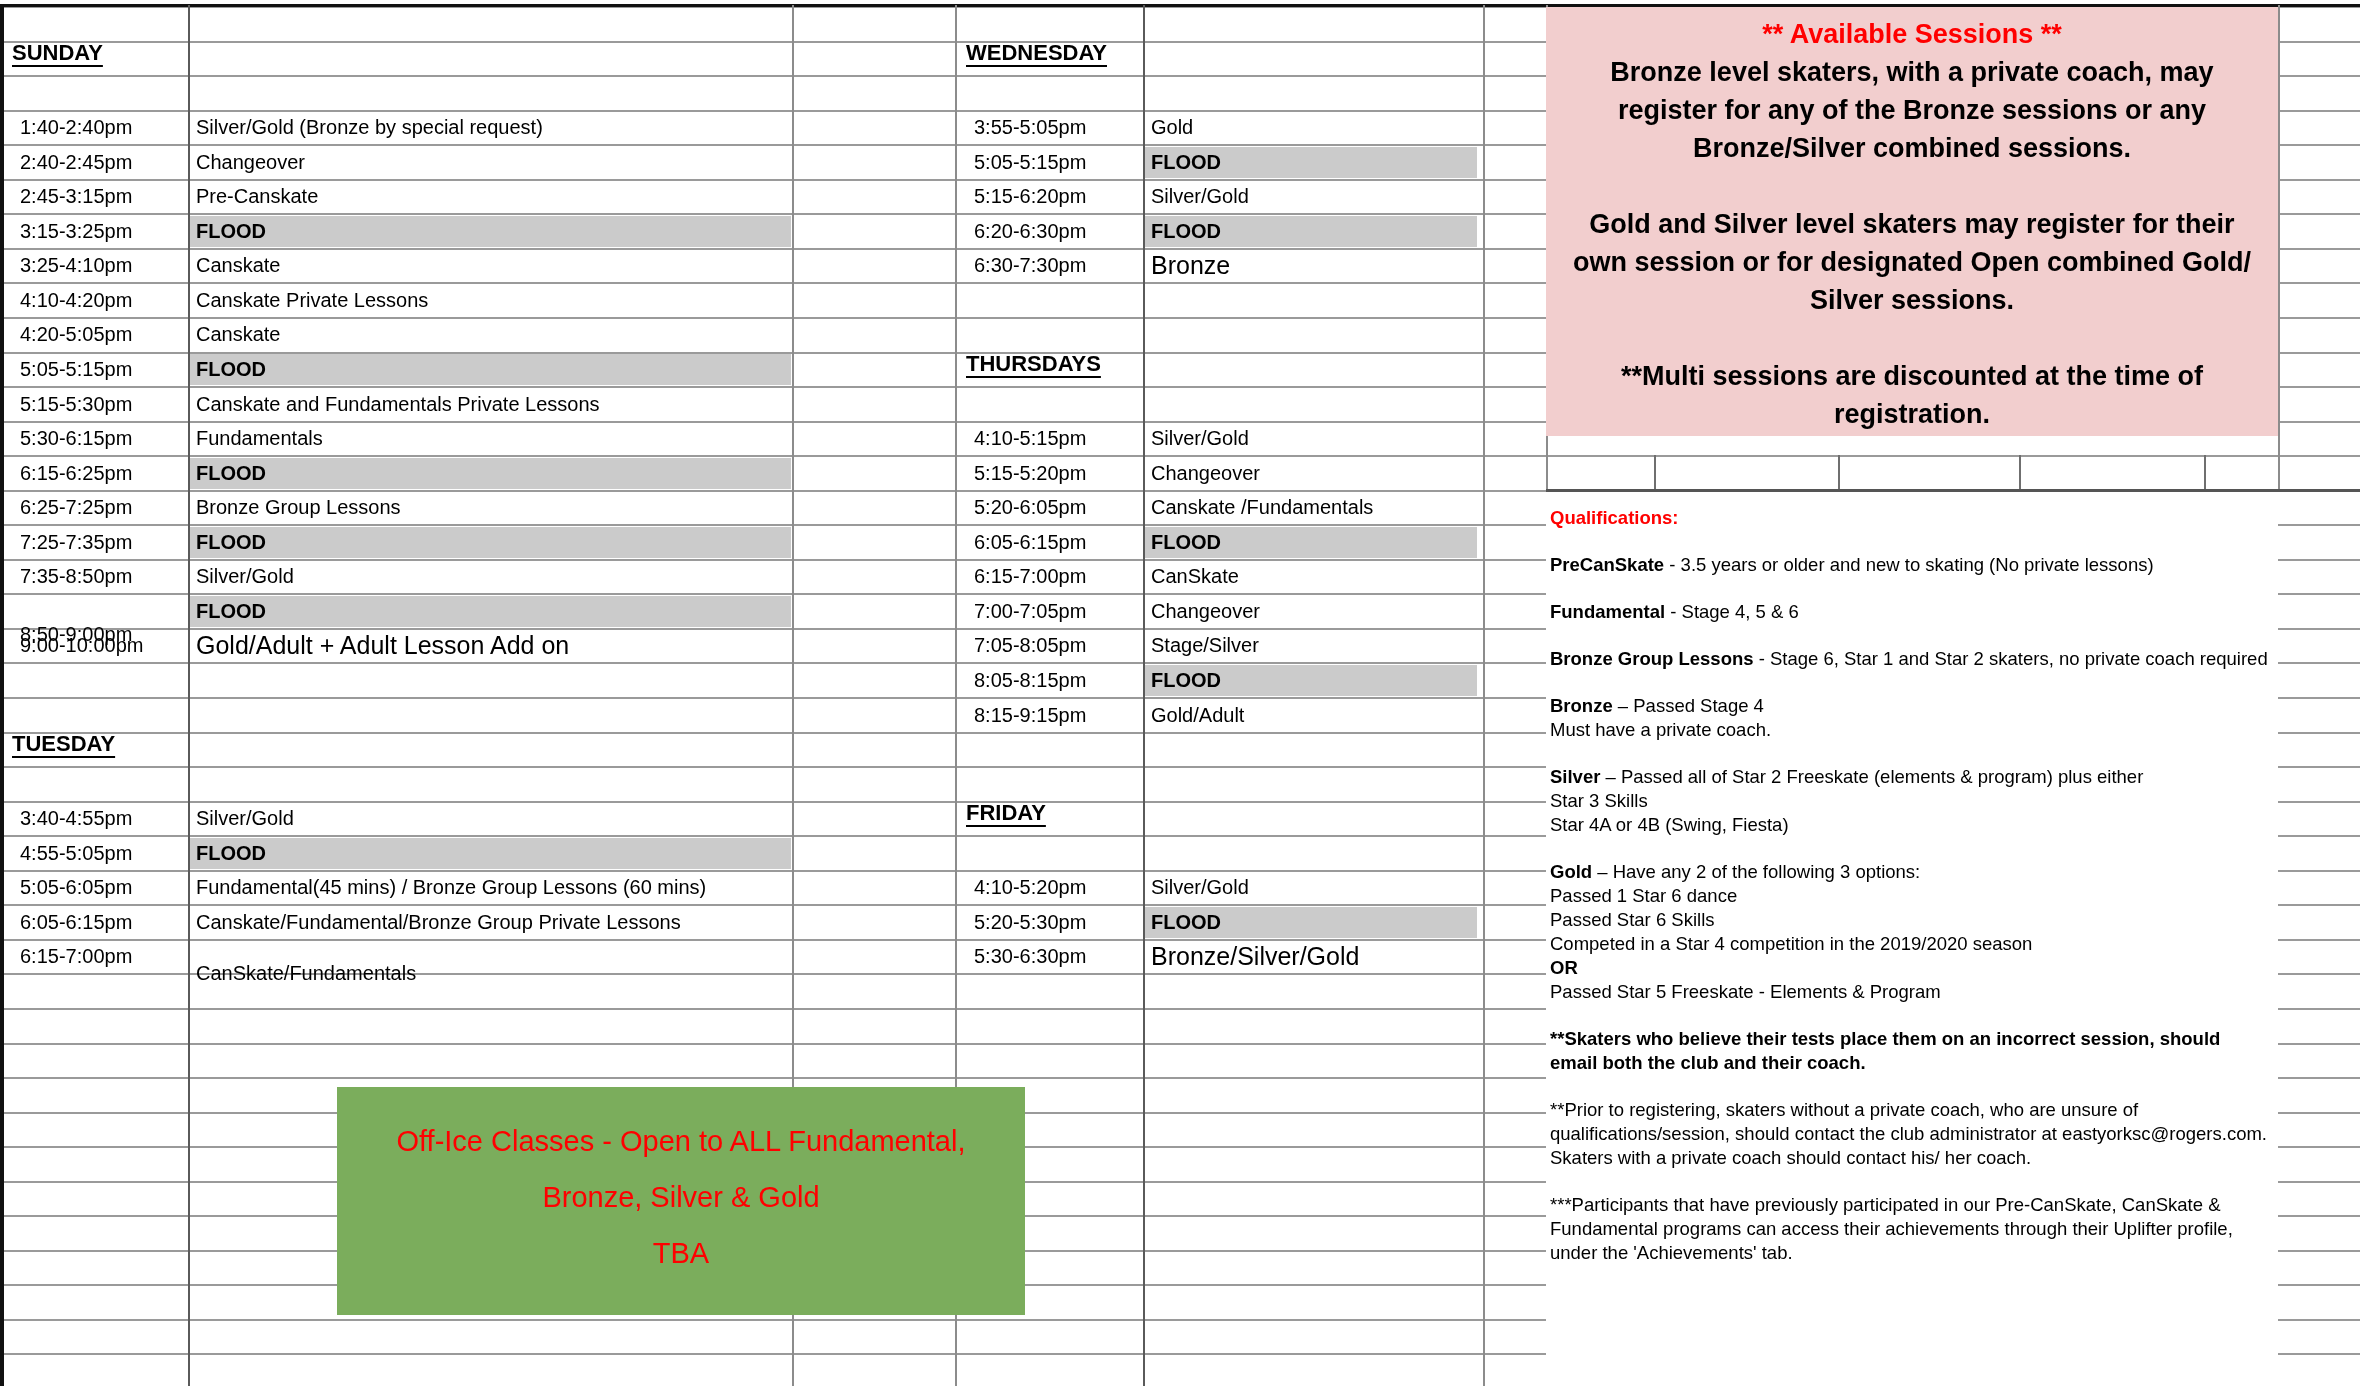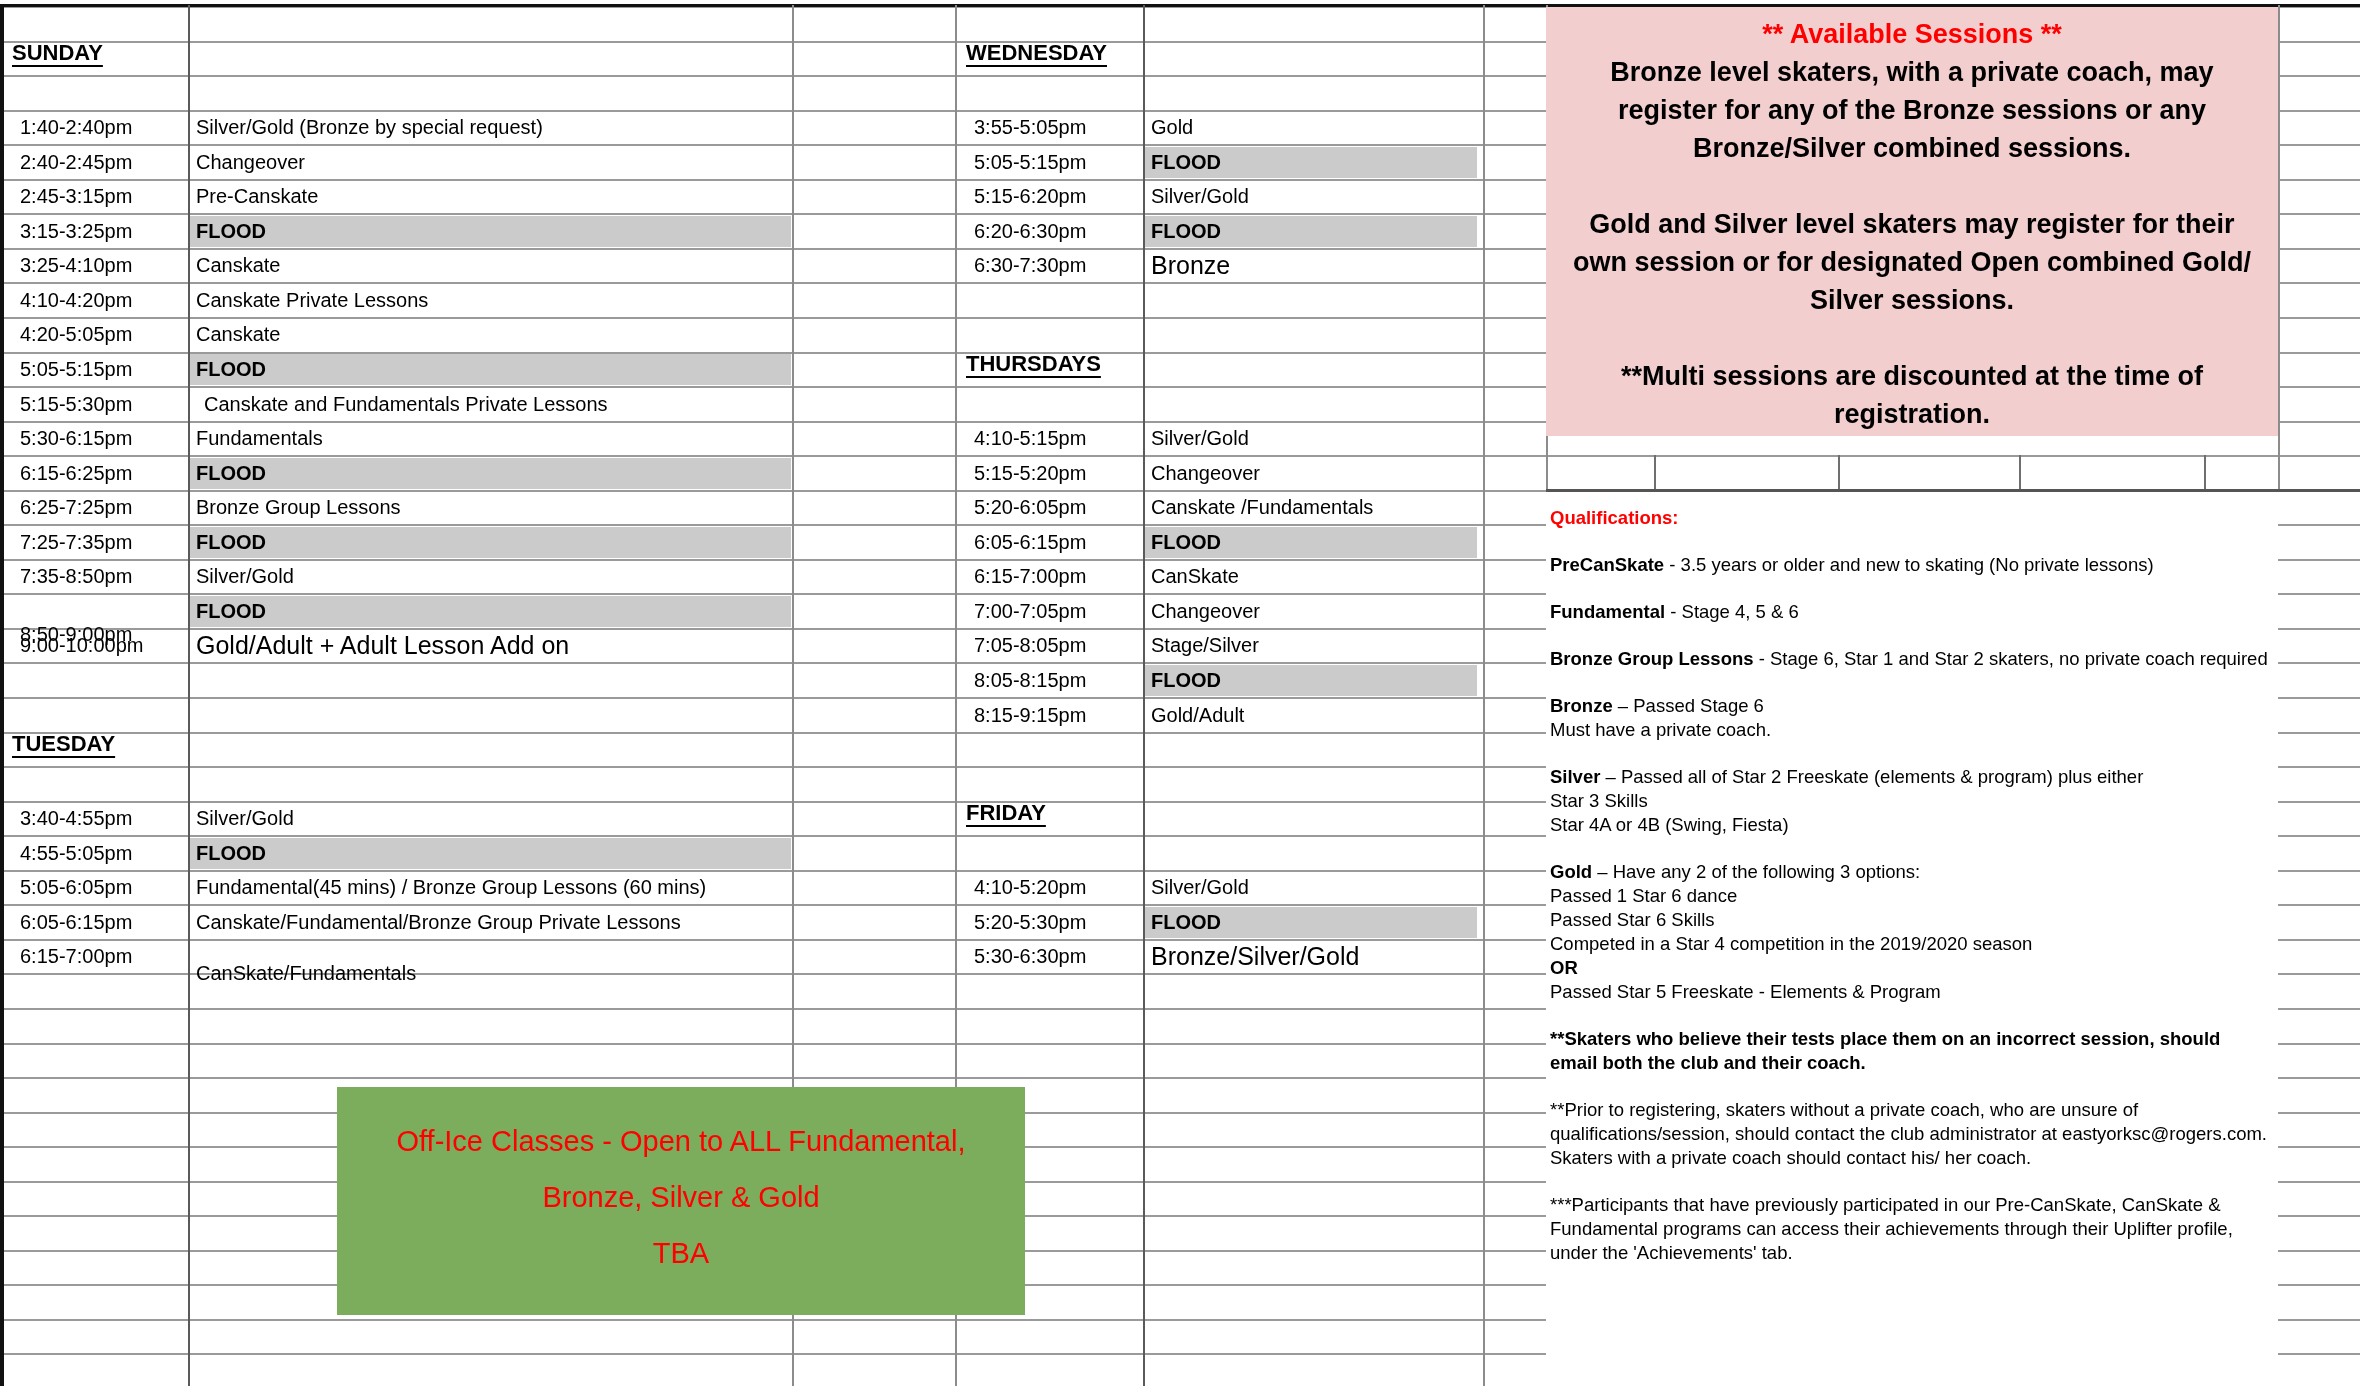--- a/index.html
+++ b/index.html
@@ -135,21 +135,21 @@
       <div class="cell time" style="left: 4px; top: 317.95px;">4:20-5:05pm</div>
       <div class="cell desc" style="left: 190px; top: 317.95px;">
         <span>Canskate</span>
       </div>
       <div class="floodbar" style="left: 190px; width: 601px; top: 354px;"></div>
       <div class="cell time" style="left: 4px; top: 352.5px;">5:05-5:15pm</div>
       <div class="cell desc flood-label" style="left: 190px; top: 352.5px;">
         <span>FLOOD</span>
       </div>
       <div class="cell time" style="left: 4px; top: 387.05px;">5:15-5:30pm</div>
-      <div class="cell desc" style="left: 190px; top: 387.05px; margin-left: 8px;">
+      <div class="cell desc" style="left: 190px; top: 387.05px;">
         <span>Canskate and Fundamentals Private Lessons</span>
       </div>
       <div class="cell time" style="left: 4px; top: 421.6px;">5:30-6:15pm</div>
       <div class="cell desc" style="left: 190px; top: 421.6px;">
         <span>Fundamentals</span>
       </div>
       <div class="floodbar" style="left: 190px; width: 601px; top: 457.65px;"></div>
       <div class="cell time" style="left: 4px; top: 456.15px;">6:15-6:25pm</div>
       <div class="cell desc flood-label" style="left: 190px; top: 456.15px;">
         <span>FLOOD</span>
@@ -291,21 +291,21 @@
         <div class="qblock">
           <div><b>PreCanSkate</b><span> - 3.5 years or older and new to skating (No private lessons)</span></div>
         </div>
         <div class="qblock">
           <div><b>Fundamental</b><span> - Stage 4, 5 &amp; 6</span></div>
         </div>
         <div class="qblock">
           <div><b>Bronze Group Lessons</b><span> - Stage 6, Star 1 and Star 2 skaters, no private coach required</span></div>
         </div>
         <div class="qblock">
-          <div><b>Bronze</b><span> – Passed Stage 6</span></div>
+          <div><b>Bronze</b><span> – Passed Stage 4</span></div>
           <div><span>Must have a private coach.</span></div>
         </div>
         <div class="qblock">
           <div><b>Silver</b><span> – Passed  all of Star 2 Freeskate (elements &amp; program) plus either</span></div>
           <div><span>Star 3 Skills</span></div>
           <div><span>Star 4A or 4B (Swing, Fiesta)</span></div>
         </div>
         <div class="qblock">
           <div><b>Gold</b><span> – Have any 2 of the following 3 options:</span></div>
           <div><span>Passed 1 Star 6 dance</span></div>

